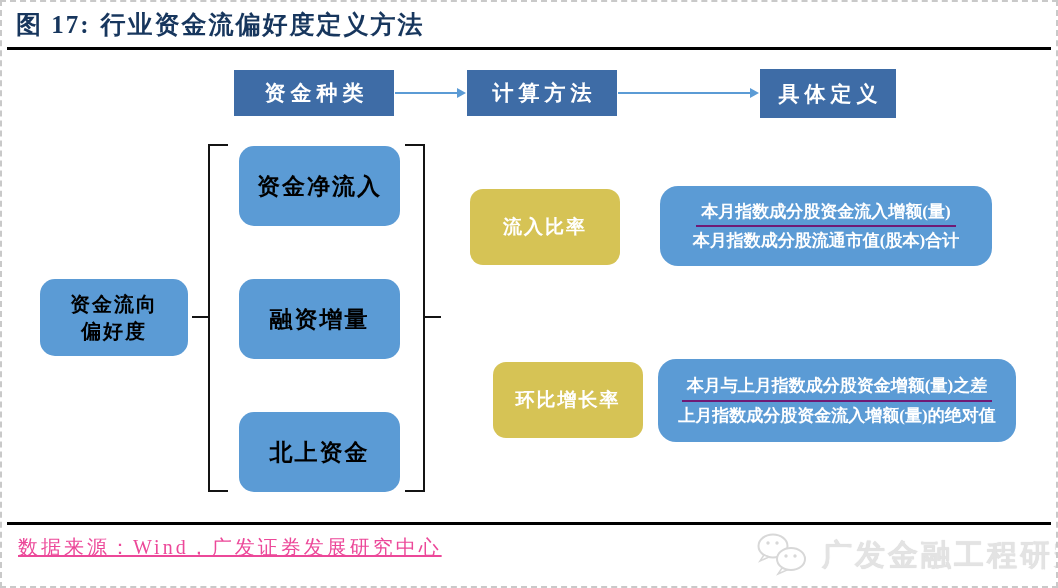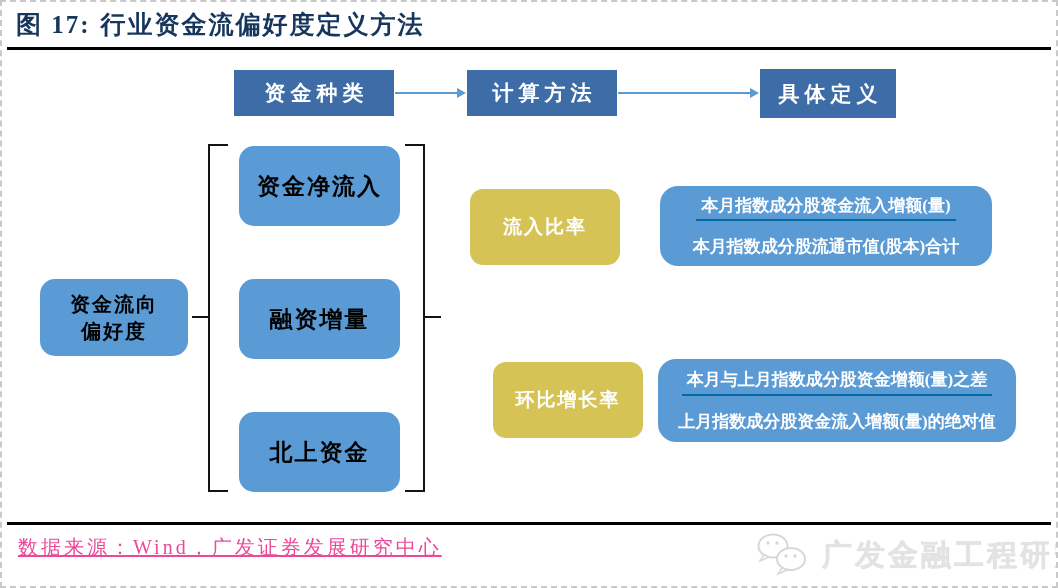--- a/index.html
+++ b/index.html
@@ -59,22 +59,22 @@
 
   
   .def {
     position:absolute; background:#5B9BD5; color:#fff; border-radius:18px;
     display:flex; align-items:center; justify-content:center;
     font-size:17px; font-weight:bold; line-height:1.25;
   }
   #d0 { left:658px; top:184px; width:332px; height:80px; }
   #d1 { left:656px; top:357px; width:358px; height:83px; }
   .frac { text-align:center; white-space:nowrap; }
-  .frac .num { display:inline-block; border-bottom:2px solid #0369a1; padding:0 5px 3px; }
-  .frac .den { display:block; padding-top:15px; }
+  .frac .num { display:inline-block; border-bottom:2px solid #701a75; padding:0 5px 3px; }
+  .frac .den { display:block; padding-top:3px; }
 
   
   .bk { position:absolute; background:#141414; }
   #bl-v { left:206px; top:142px; width:2px;  height:348px; }
   #bl-t { left:206px; top:142px; width:20px; height:2px; }
   #bl-b { left:206px; top:488px; width:20px; height:2px; }
   #bl-m { left:190px; top:314px; width:16px; height:2px; }
   #br-v { left:421px; top:142px; width:2px;  height:348px; }
   #br-t { left:403px; top:142px; width:20px; height:2px; }
   #br-b { left:403px; top:488px; width:20px; height:2px; }

